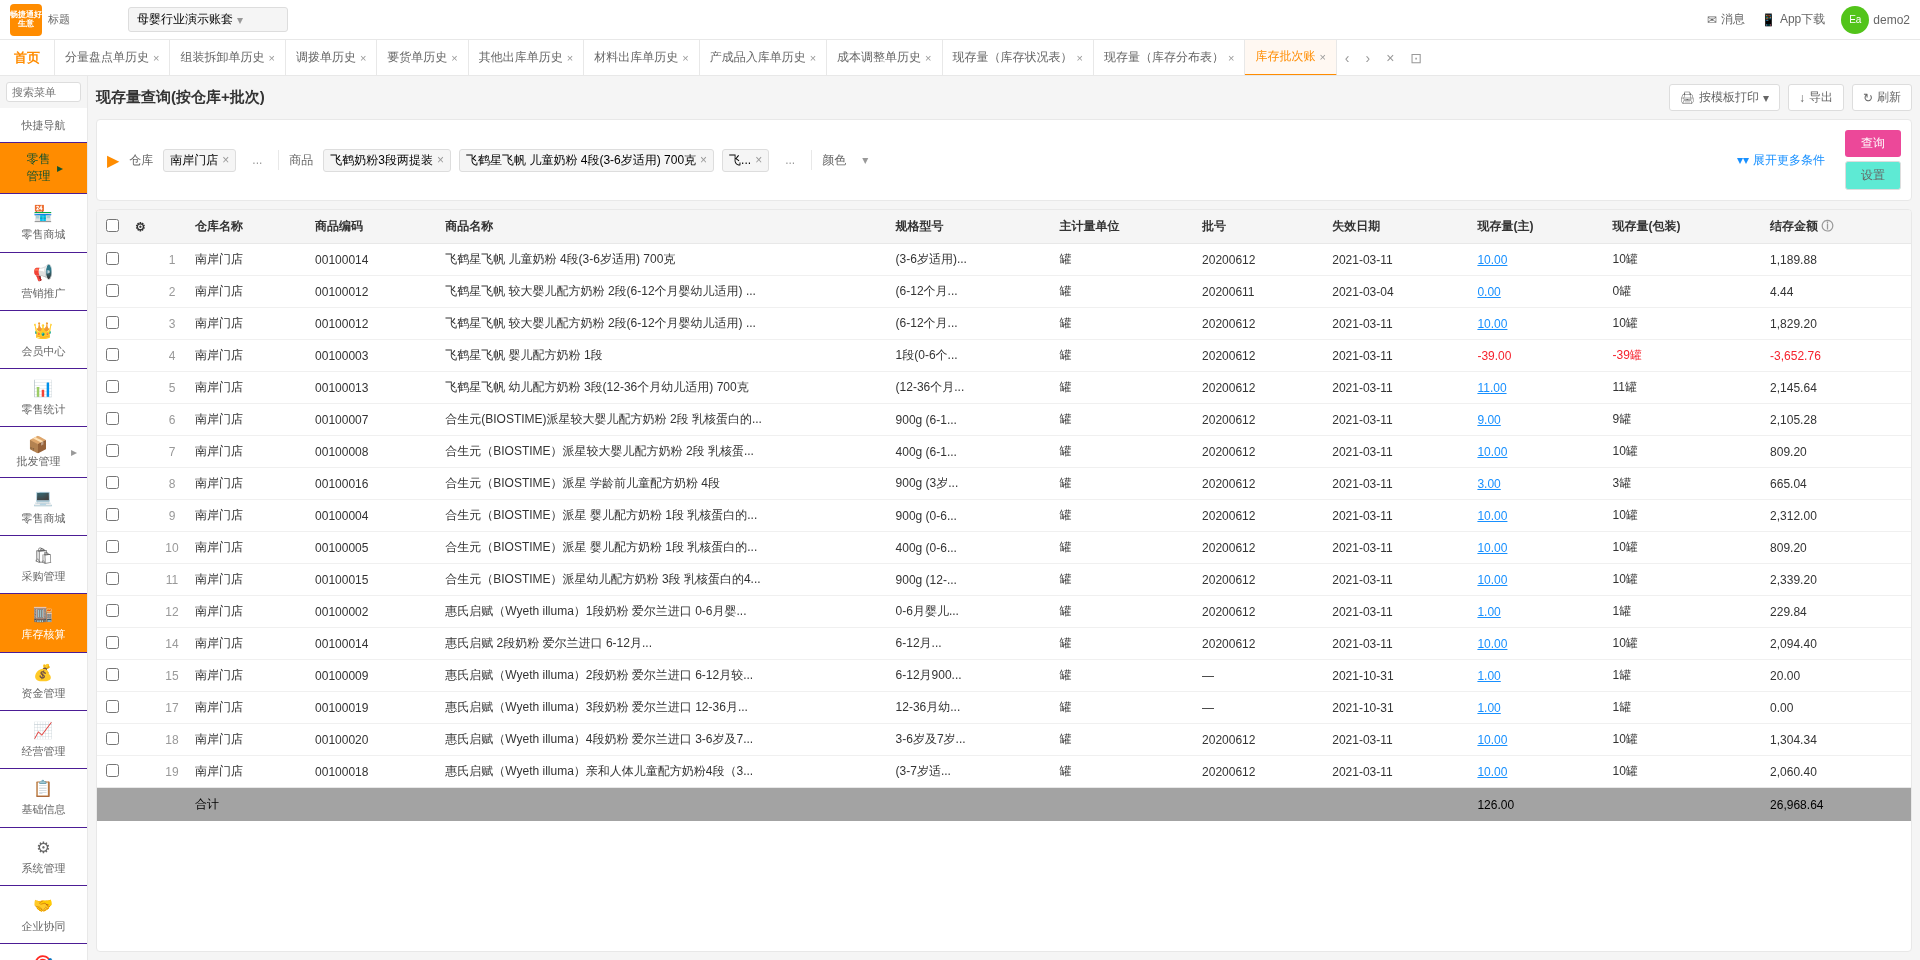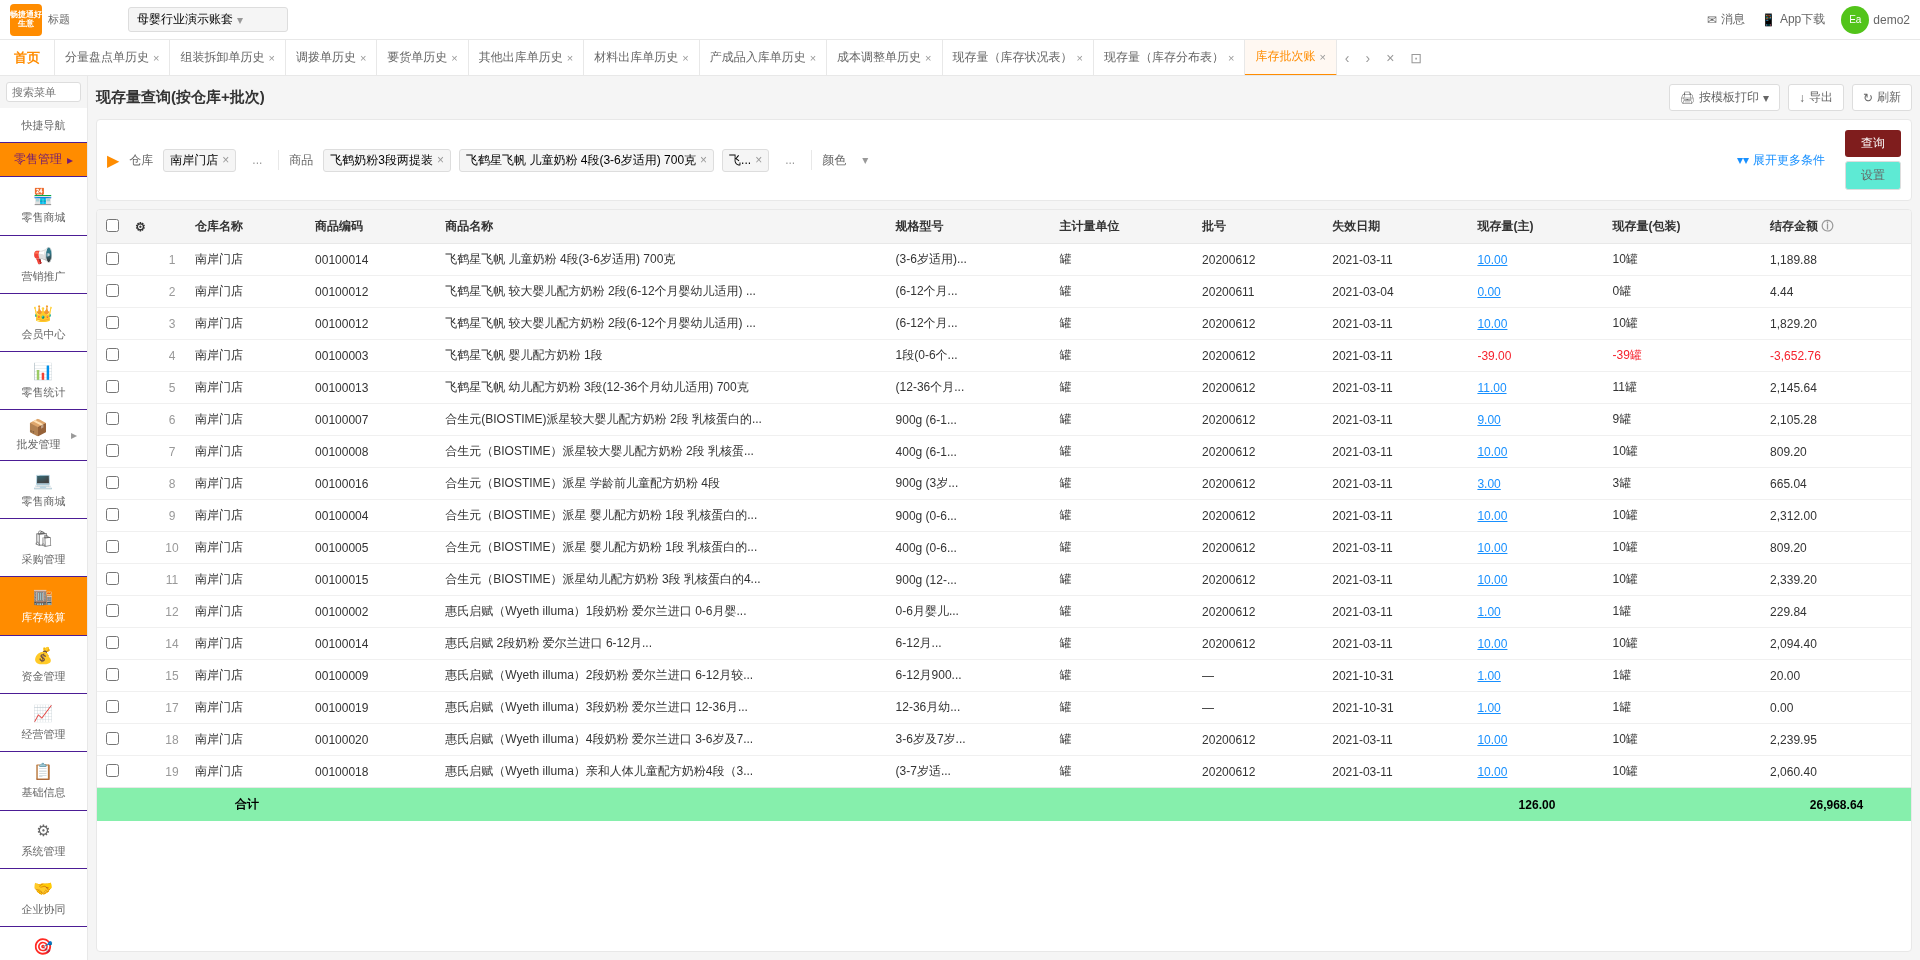--- a/index.html
+++ b/index.html
@@ -49,33 +49,33 @@
     
     .filter-area { background: white; border: 1px solid #e8e8e8; border-radius: 4px; padding: 10px; margin-bottom: 8px; }
     .filter-row { display: flex; align-items: center; gap: 10px; flex-wrap: nowrap; }
     .filter-item { display: flex; align-items: center; gap: 4px; }
     .filter-label { color: #666; white-space: nowrap; min-width: 30px; }
     .filter-tag { display: flex; align-items: center; gap: 4px; background: #f5f5f5; border: 1px solid #ddd; border-radius: 3px; padding: 2px 6px; white-space: nowrap; }
     .filter-tag .tag-close { color: #999; cursor: pointer; }
     .filter-dots { color: #999; cursor: pointer; padding: 2px 6px; }
     .filter-expand { display: flex; align-items: center; gap: 4px; color: #1890ff; cursor: pointer; margin-left: auto; }
     .filter-separator { width: 1px; height: 20px; background: #e8e8e8; }
-    .btn-query { background: #7f1d1d; color: white; border: none; padding: 5px 16px; border-radius: 3px; cursor: pointer; font-size: 12px; }
+    .btn-query { background: #ec4899; color: white; border: none; padding: 5px 16px; border-radius: 3px; cursor: pointer; font-size: 12px; }
     .btn-setting { background: #5eead4; color: #666; border: 1px solid #ddd; padding: 5px 10px; border-radius: 3px; cursor: pointer; font-size: 12px; }
 
     
     .table-container { background: white; border: 1px solid #e8e8e8; border-radius: 4px; flex: 1; overflow: auto; }
     table { width: 100%; border-collapse: collapse; }
     thead tr { background: #f5f5f5; }
     thead th { padding: 8px 8px; text-align: left; color: #333; font-weight: 600; border-bottom: 1px solid #e8e8e8; white-space: nowrap; font-size: 12px; position: sticky; top: 0; background: #f5f5f5; z-index: 1; }
     tbody tr { border-bottom: 1px solid #f0f0f0; }
     tbody td { padding: 7px 8px; color: #333; font-size: 12px; }
     .row-num { color: #999; text-align: center; width: 30px; }
     .negative { color: #f5222d; }
-    .total-row { background: #86efac; font-weight: bold; text-align: center; }
+    .total-row { background: #a3a3a3; font-weight: normal; }
     .total-row td { padding: 8px 8px; border-top: 1px solid #e8e8e8; }
     .col-check { width: 30px; text-align: center; }
     .col-settings { width: 30px; }
     input[type="checkbox"] { cursor: pointer; }
   </style>
 </head>
 <body>
 
 <div class="top-bar">
   <div class="logo">
@@ -160,21 +160,21 @@
 
 <div class="main-layout">
 
   <div class="sidebar">
     <div class="sidebar-search">
       <input type="text" placeholder="搜索菜单" style="">
     </div>
     <div class="sidebar-item">
       <span class="sidebar-label">快捷导航</span>
     </div>
-    <div class="sidebar-item" style="background:#ff8c00;color:#701a75;flex-direction:row;justify-content:space-between;padding:8px 14px;text-align:center;">
+    <div class="sidebar-item" style="background:#ff8c00;color:#14532d;flex-direction:row;justify-content:space-between;padding:8px 24px;text-align:center;">
       <span style="font-size:12px;">零售管理</span>
       <span>▸</span>
     </div>
     <div class="sidebar-item">
       <span class="sidebar-icon">🏪</span>
       <span class="sidebar-label">零售商城</span>
     </div>
     <div class="sidebar-item">
       <span class="sidebar-icon">📢</span>
       <span class="sidebar-label">营销推广</span>
@@ -585,21 +585,21 @@
       <td class="row-num">18</td>
       <td>南岸门店</td>
       <td>00100020</td>
       <td style="max-width:240px;overflow:hidden;text-overflow:ellipsis;white-space:nowrap;">惠氏启赋（Wyeth illuma）4段奶粉 爱尔兰进口 3-6岁及7...</td>
       <td>3-6岁及7岁...</td>
       <td>罐</td>
       <td>20200612</td>
       <td>2021-03-11</td>
       <td class="" style="color:#1890ff;text-decoration:underline;cursor:pointer;">10.00</td>
       <td class="" style="">10罐</td>
-      <td class="" style="">2,239.95</td>
+      <td class="" style="">1,304.34</td>
     </tr>
             <tr>
       <td class="col-check">
         <input type="checkbox" style="">
       </td>
       <td></td>
       <td class="row-num">19</td>
       <td>南岸门店</td>
       <td>00100018</td>
       <td style="max-width:240px;overflow:hidden;text-overflow:ellipsis;white-space:nowrap;">惠氏启赋（Wyeth illuma）亲和人体儿童配方奶粉4段（3...</td>

